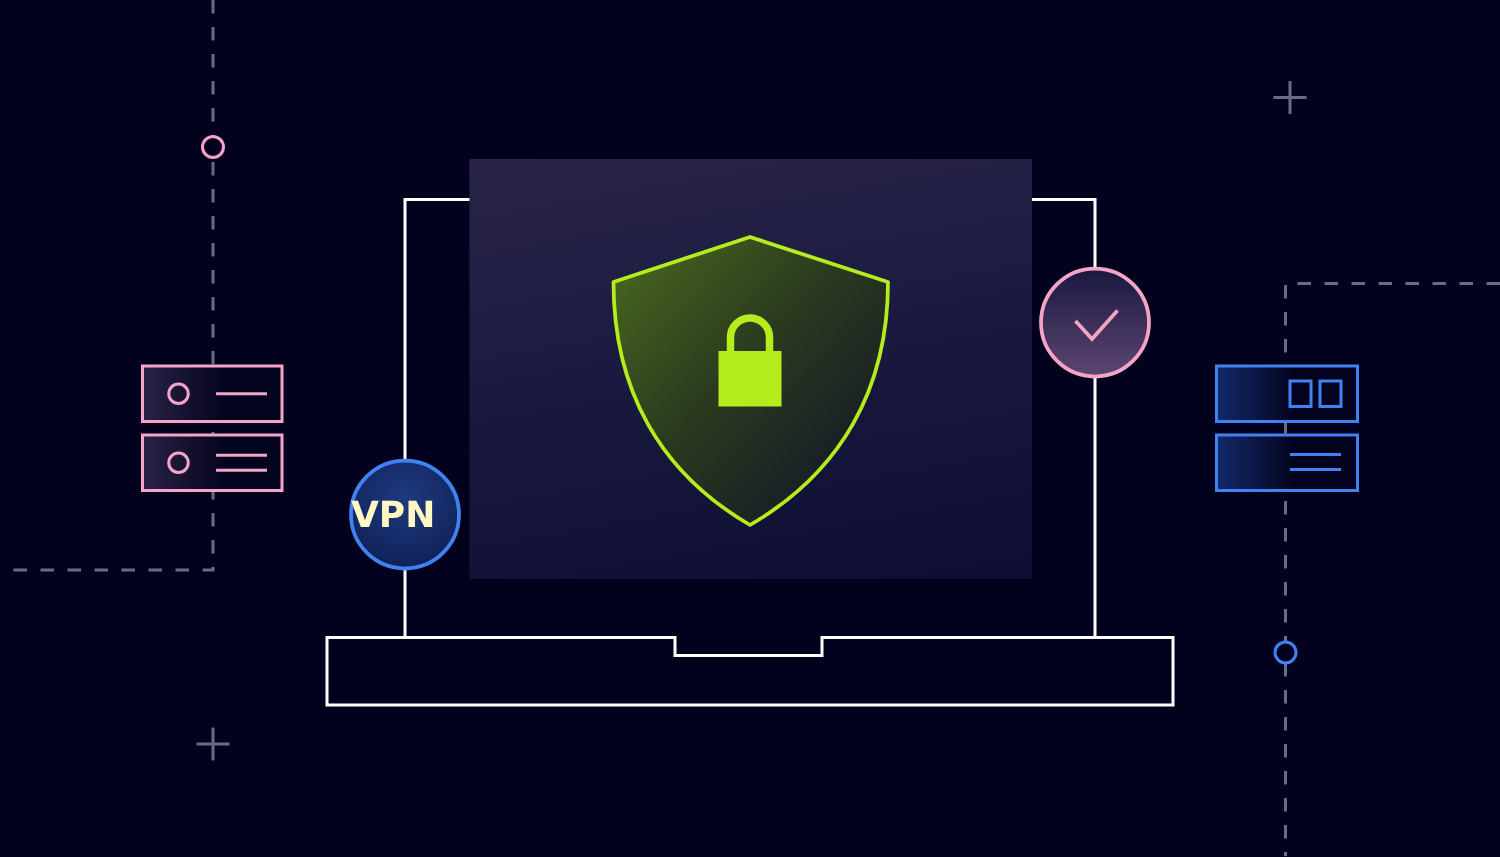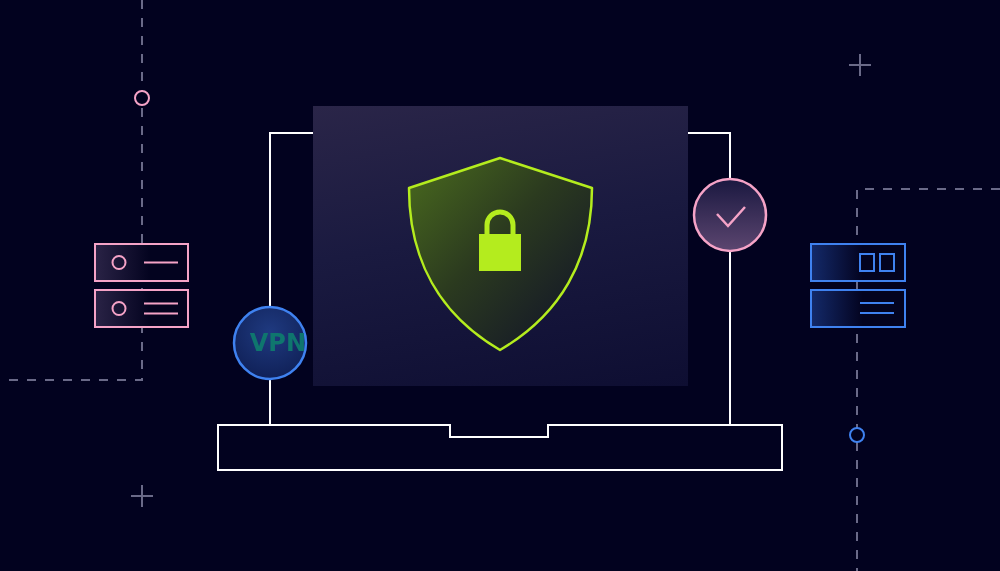--- a/index.html
+++ b/index.html
@@ -97,15 +97,15 @@
     <g stroke="#3f82f0" stroke-width="2">
       <rect x="811" y="244" width="94" height="37" fill="url(#blueBoxGrad)"></rect>
       <rect x="860" y="254" width="14" height="17" fill="none"></rect>
       <rect x="880" y="254" width="14" height="17" fill="none"></rect>
       <rect x="811" y="290" width="94" height="37" fill="url(#blueBoxGrad)"></rect>
       <line x1="860" y1="303" x2="894" y2="303"></line>
       <line x1="860" y1="313" x2="894" y2="313"></line>
     </g>
   </svg>
 
-  <div class="badge-text" style="position:absolute; left:234px; top:328px; width:72px; text-align:right; color:#0f766e; font-size:24px; line-height:30px; letter-spacing:0px;">VPN</div>
+  <div class="badge-text" style="position:absolute; left:234px; top:328px; width:72px; text-align:left; color:#fef9c3; font-size:24px; line-height:30px; letter-spacing:0px;">VPN</div>
 
 </div>
 
 </body></html>

